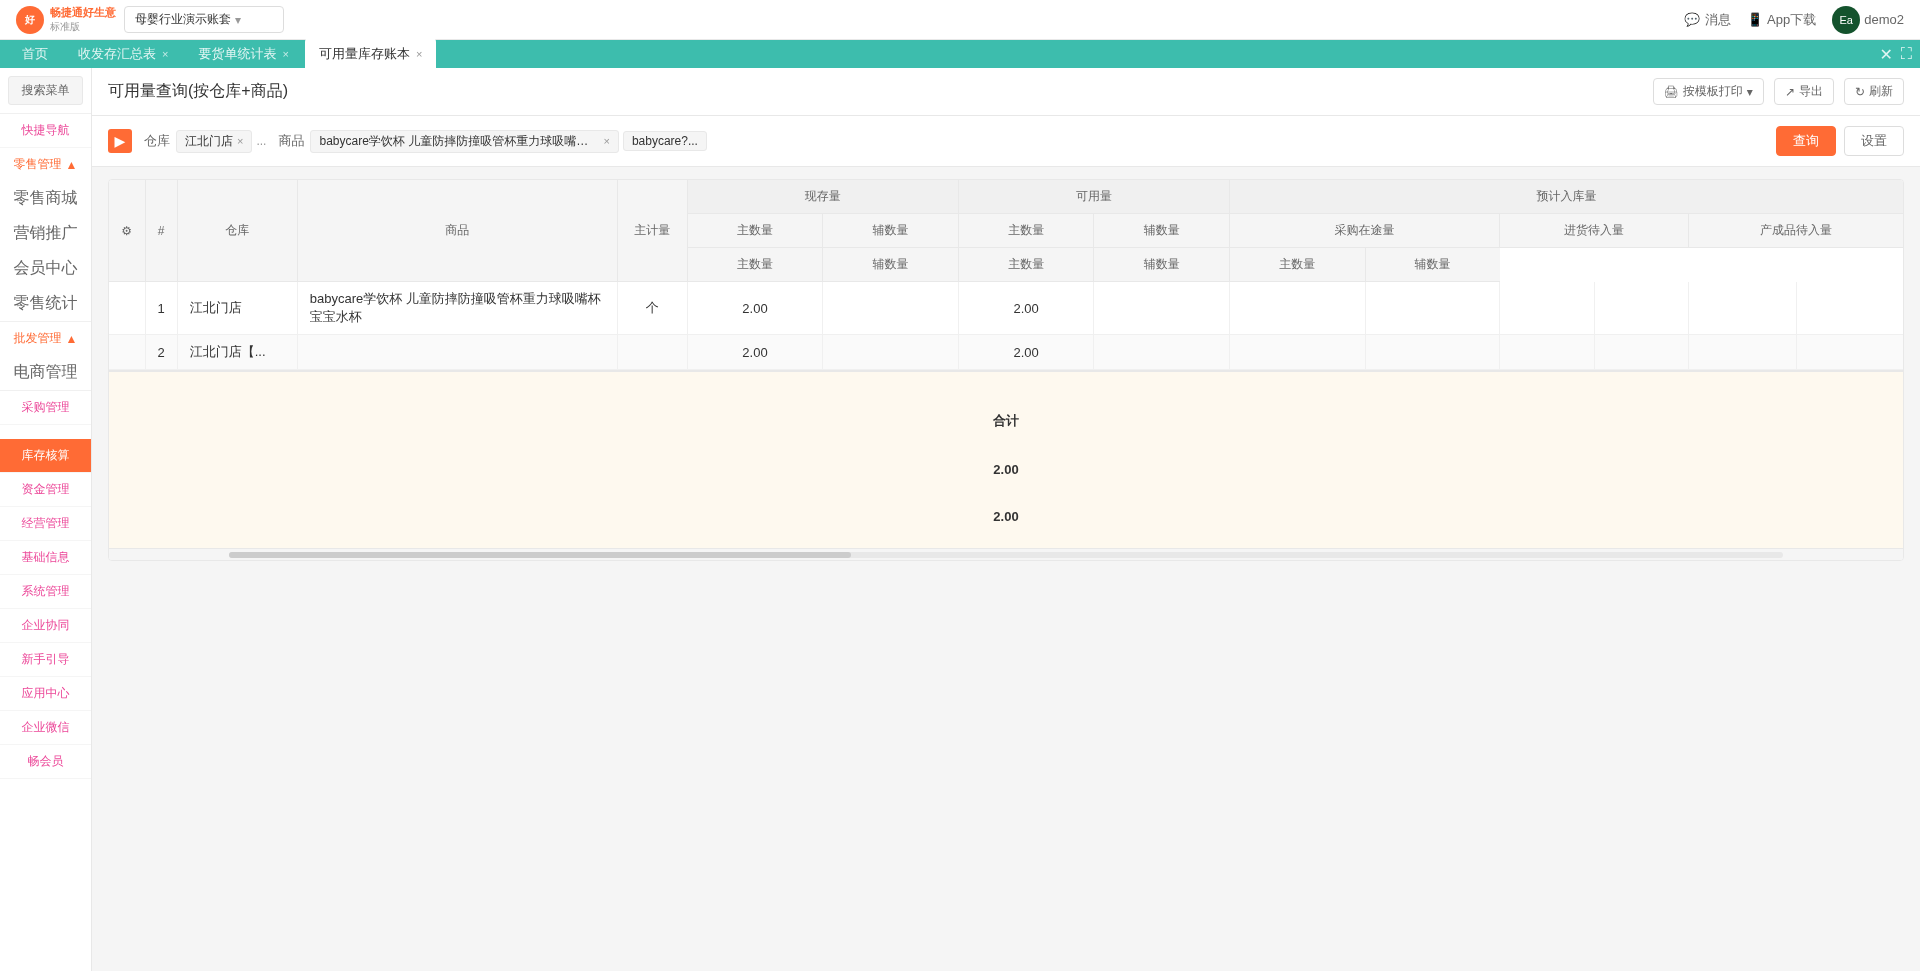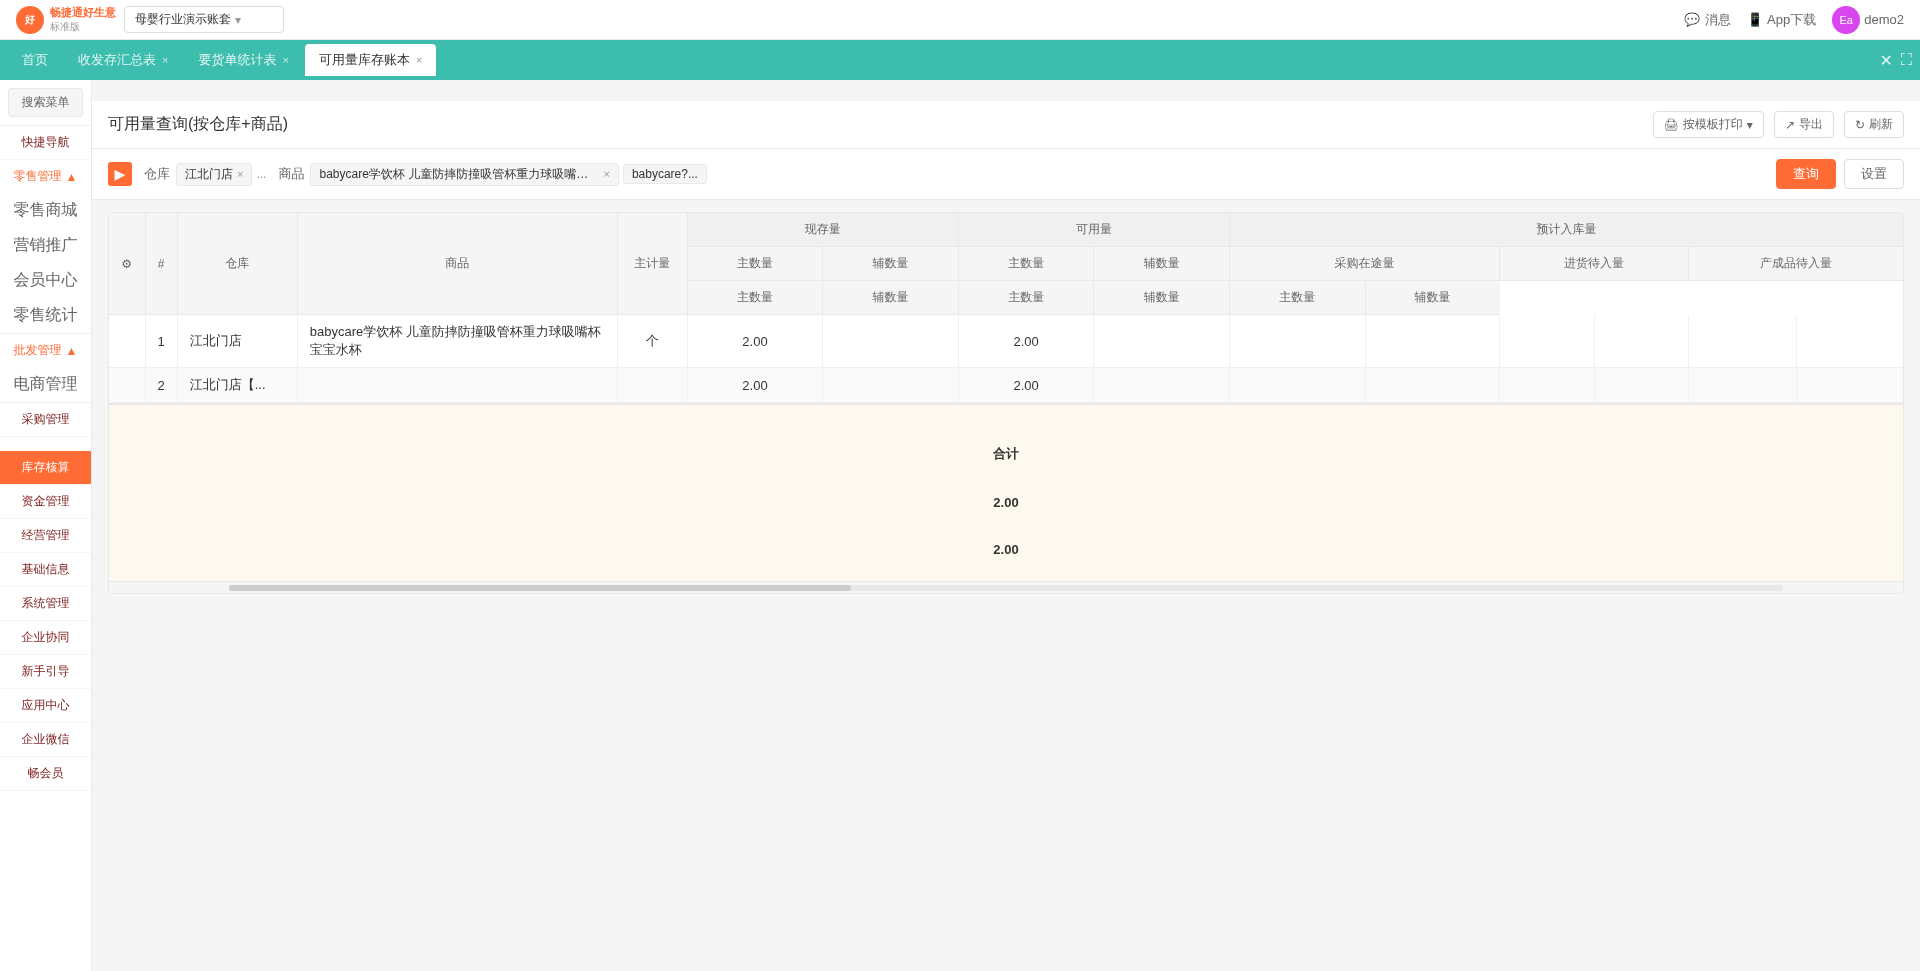--- a/index.html
+++ b/index.html
@@ -6,46 +6,46 @@
     body { font-family: 'Microsoft YaHei', Arial, sans-serif; font-size: 13px; background: #f5f5f5; color: #333; display: flex; flex-direction: column; height: 971px; overflow: hidden; }
 
     
     .top-bar { height: 40px; background: #fff; display: flex; align-items: center; justify-content: space-between; padding: 0 16px; border-bottom: 1px solid #e8e8e8; flex-shrink: 0; }
     .top-bar-left { display: flex; align-items: center; gap: 8px; }
     .logo-area { display: flex; align-items: center; gap: 6px; }
     .logo-icon { width: 28px; height: 28px; background: #ff6b35; border-radius: 50%; display: flex; align-items: center; justify-content: center; color: white; font-size: 10px; font-weight: bold; }
     .store-selector { display: flex; align-items: center; gap: 4px; padding: 4px 10px; border: 1px solid #ddd; border-radius: 4px; cursor: pointer; background: #fff; color: #333; font-size: 12px; min-width: 160px; }
     .top-bar-right { display: flex; align-items: center; gap: 16px; }
     .top-right-item { display: flex; align-items: center; gap: 4px; font-size: 13px; color: #666; cursor: pointer; }
-    .avatar { width: 28px; height: 28px; border-radius: 50%; background: #d946ef; display: flex; align-items: center; justify-content: center; color: white; font-size: 11px; }
-
-    
-    .tab-bar { height: 40px; background: #3dbdad; display: flex; align-items: center; padding: 0 8px; gap: 2px; flex-shrink: 0; position: relative; }
+    .avatar { width: 28px; height: 28px; border-radius: 50%; background: #14532d; display: flex; align-items: center; justify-content: center; color: white; font-size: 11px; }
+
+    
+    .tab-bar { height: 28px; background: #3dbdad; display: flex; align-items: center; padding: 0 8px; gap: 2px; flex-shrink: 0; position: relative; }
     .tab { display: flex; align-items: center; gap: 6px; padding: 0 14px; height: 32px; border-radius: 4px 4px 0 0; cursor: pointer; font-size: 13px; color: rgba(255,255,255,0.85); background: transparent; }
     .tab.active { background: #fff; color: #333; border-radius: 4px 4px 0 0; }
     .tab-close { font-size: 11px; color: rgba(255,255,255,0.7); cursor: pointer; }
     .tab.active .tab-close { color: #999; }
     .tab-bar-right { margin-left: auto; display: flex; align-items: center; gap: 8px; }
     .tab-bar-btn { color: rgba(255,255,255,0.85); cursor: pointer; font-size: 16px; }
 
     
     .main-layout { display: flex; flex: 1; overflow: hidden; }
 
     
     .sidebar { width: 92px; background: #fff; border-right: 1px solid #e8e8e8; display: flex; flex-direction: column; flex-shrink: 0; overflow-y: auto; }
     .sidebar-search { padding: 8px; border-bottom: 1px solid #f0f0f0; }
     .sidebar-search-btn { width: 100%; padding: 5px; background: #f5f5f5; border: 1px solid #e8e8e8; border-radius: 3px; font-size: 12px; color: #666; cursor: pointer; text-align: center; }
-    .sidebar-nav-item { padding: 8px 4px; text-align: center; font-size: 12px; color: #7f1d1d; cursor: pointer; border-bottom: 1px solid #f5f5f5; }
+    .sidebar-nav-item { padding: 8px 4px; text-align: center; font-size: 12px; color: #ec4899; cursor: pointer; border-bottom: 1px solid #f5f5f5; }
     .sidebar-section { border-bottom: 1px solid #f0f0f0; }
     .sidebar-section-header { display: flex; align-items: center; justify-content: center; gap: 4px; padding: 8px 4px; font-size: 12px; color: #ff6b35; cursor: pointer; font-weight: 500; }
     .sidebar-section-item { padding: 7px 4px; text-align: center; font-size: 16px; color: #666; cursor: pointer; }
     .sidebar-active { background: #ff6b35 !important; color: #fff !important; margin-top: 14px; }
 
     
-    .content-area { flex: 1; display: flex; flex-direction: column; overflow: hidden; margin-top: 21px; }
+    .content-area { flex: 1; display: flex; flex-direction: column; overflow: hidden; }
 
     
     .page-header { background: #fff; padding: 10px 16px; border-bottom: 1px solid #e8e8e8; display: flex; align-items: center; justify-content: space-between; flex-shrink: 0; }
     .page-title { font-size: 16px; font-weight: 500; color: #333; }
     .page-actions { display: flex; align-items: center; gap: 10px; }
     .action-btn { display: flex; align-items: center; gap: 4px; padding: 4px 10px; border: 1px solid #ddd; border-radius: 4px; background: #fff; cursor: pointer; font-size: 12px; color: #666; }
     .btn-primary { background: #ff6b35; color: #fff; border: 1px solid #ff6b35; padding: 5px 16px; border-radius: 4px; cursor: pointer; font-size: 13px; }
     .btn-secondary { background: #fff; color: #666; border: 1px solid #ddd; padding: 5px 16px; border-radius: 4px; cursor: pointer; font-size: 13px; }
 
     

